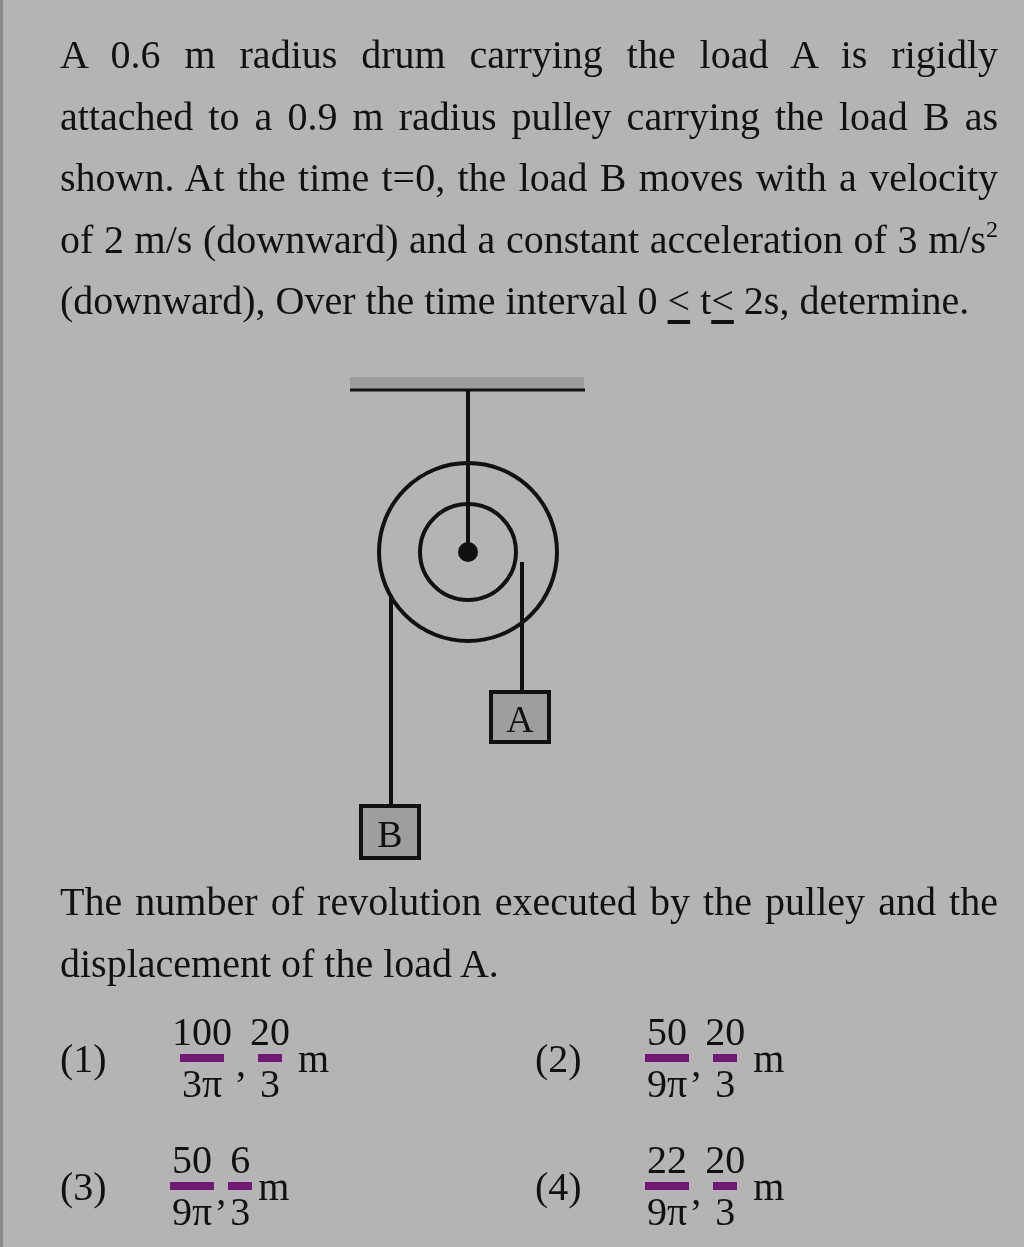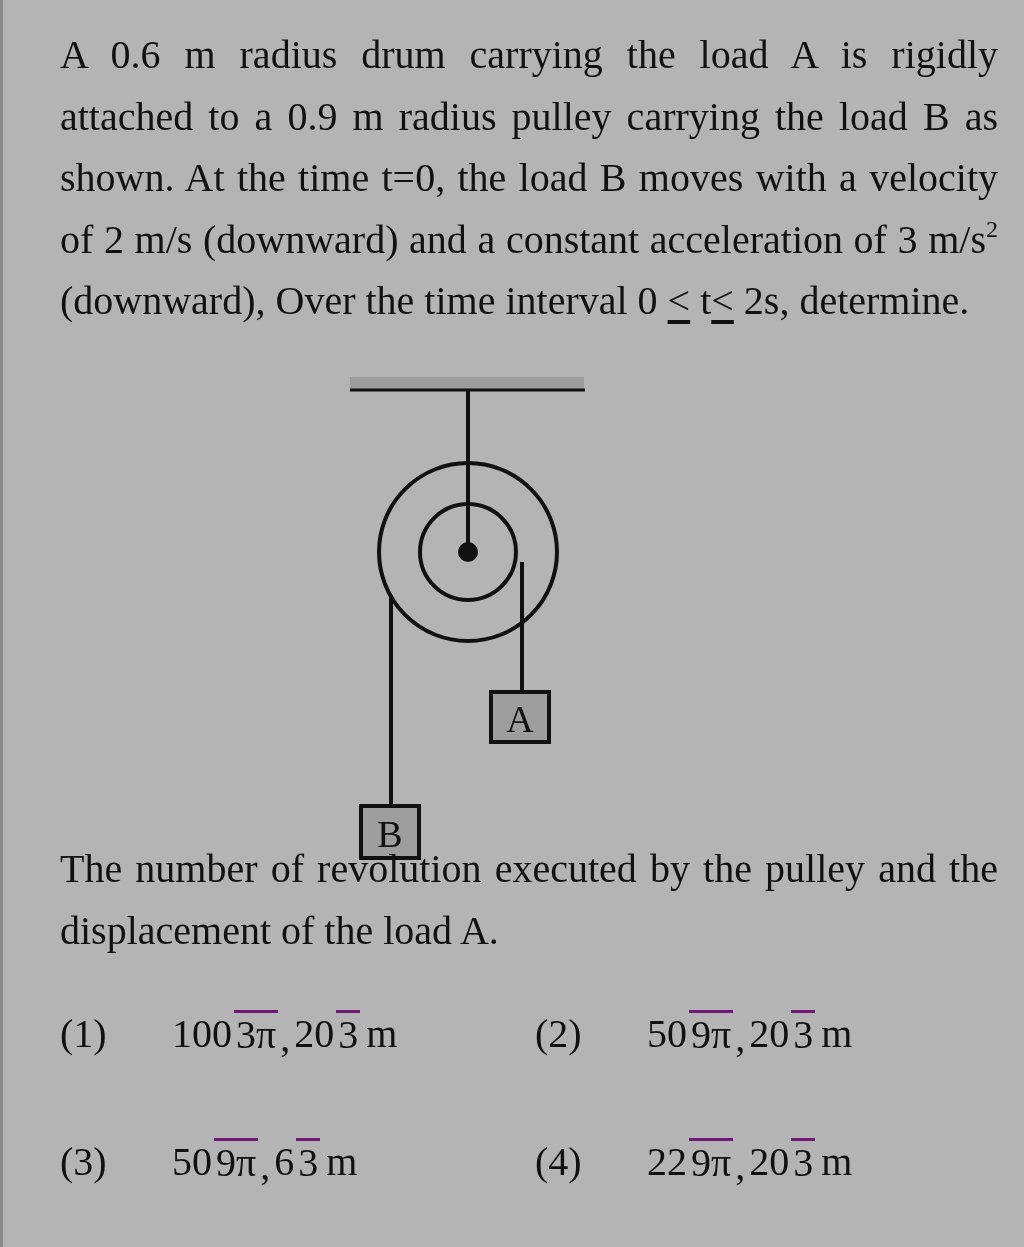--- a/index.html
+++ b/index.html
@@ -10,29 +10,29 @@
     color: #111;
     position: relative;
   }
   .left-border { position: absolute; left: 0; top: 0; width: 3px; height: 1247px; background: #8a8a8a; }
   .para {
     position: absolute; left: 60px; width: 938px;
     font-size: 40px; line-height: 61.5px;
     text-align: justify; text-align-last: left;
   }
   #para1 { top: 24px; }
-  #para2 { top: 838px; }
+  #para2 { top: 871px; }
   .ul { text-decoration: underline; text-underline-offset: 6px; }
   sup { font-size: 24px; line-height: 0; vertical-align: 16px; }
   .diagram { position: absolute; left: 340px; top: 370px; }
   .opt { position: absolute; font-size: 40px; display: flex; align-items: center; }
   .opt .num { width: 110px; }
-  .frac { display: inline-flex; flex-direction: row; align-items: center; line-height: 44px; font-size: 40px; }
+  .frac { display: inline-flex; flex-direction: column; align-items: center; line-height: 44px; font-size: 40px; }
   .frac .n { padding: 0 2px; }
-  .frac .d { border-top: 3px solid #701a75; padding: 0 2px; }
+  .frac .d { border-top: 8px solid #701a75; padding: 0 2px; }
   .comma { margin: 0 2px; position: relative; top: 4px; }
   .unit { margin-left: 6px; }
 </style>
 </head>
 <body>
 
 <div class="left-border"></div>
 
 <div class="para" id="para1"><span>A 0.6 m radius drum carrying the load A is rigidly attached to a 0.9 m radius pulley carrying the load B as shown. At the time t=0, the load B moves with a velocity of 2 m/s (downward) and a constant acceleration of 3 m/s</span><sup>2</sup><span> (downward), Over the time interval 0 </span><span class="ul">&lt;</span><span> t</span><span class="ul">&lt;</span><span> 2s, determine.</span></div>
 

